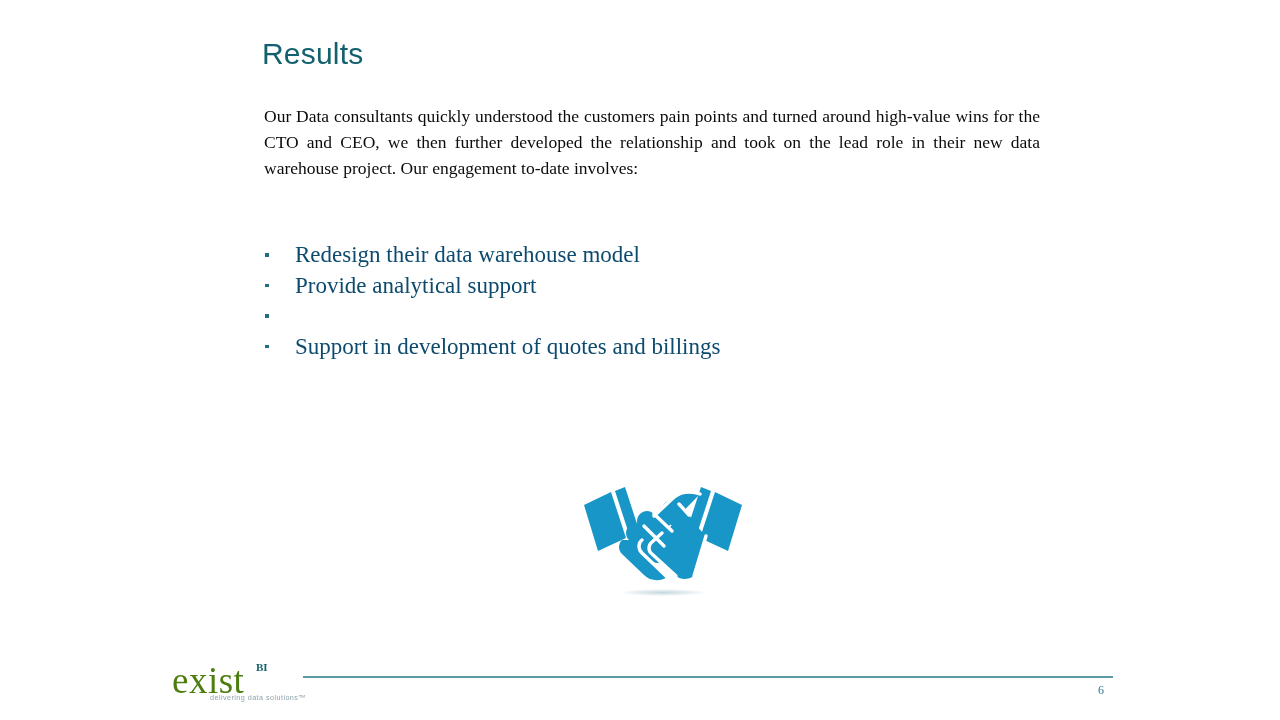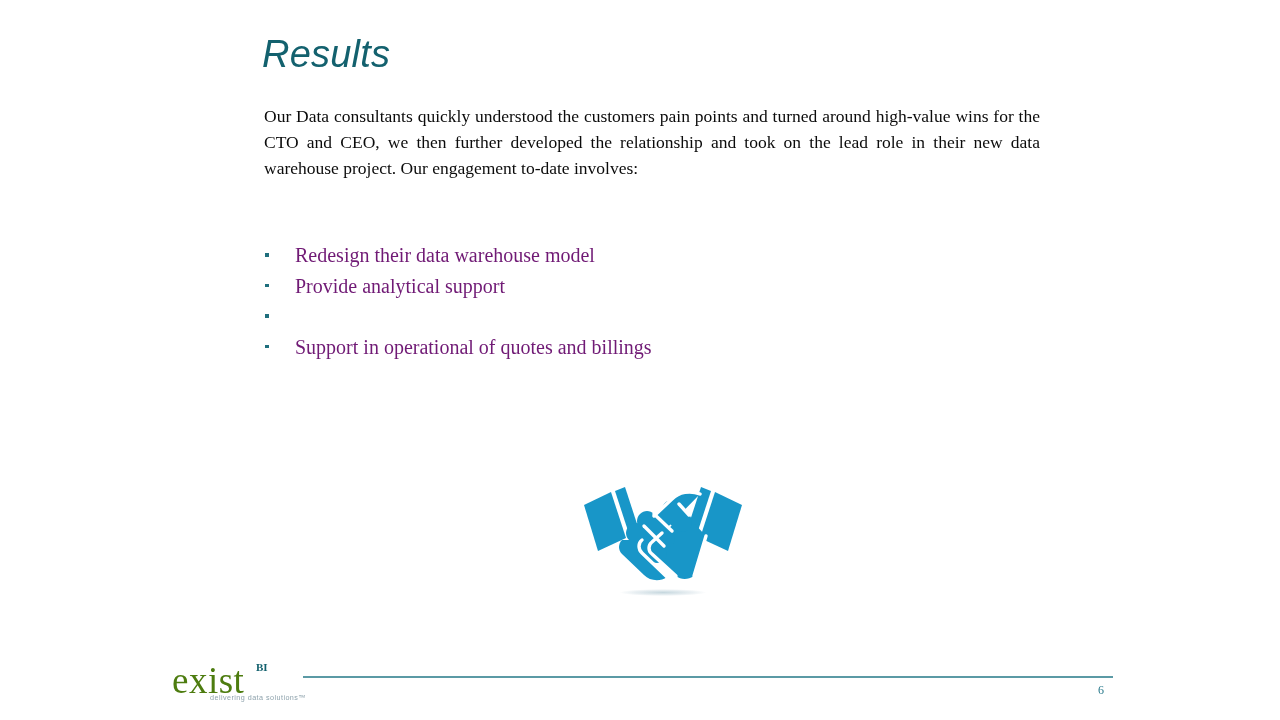--- a/index.html
+++ b/index.html
@@ -21,27 +21,26 @@
     inset: 0;
     background: #ffffff;
   }
 
   
   .slide-title {
     position: absolute;
     left: 262px;
     top: 36px;
     font-family: "Liberation Sans", "DejaVu Sans", sans-serif;
-    font-size: 38px;
+    font-size: 30px;
     font-weight: 400;
     letter-spacing: 0.2px;
     color: #13616e;
     line-height: 36px;
     white-space: nowrap;
-    font-style: italic;
   }
 
   
   .body-paragraph {
     position: absolute;
     left: 264px;
     top: 103px;
     width: 776px;
     font-family: "Liberation Serif", "DejaVu Serif", serif;
     font-size: 17.5px;
@@ -60,22 +59,22 @@
     margin: 0;
     padding: 0;
     list-style: none;
   }
   .bullet-item {
     position: relative;
     padding-left: 31px;
     height: 30.6px;
     line-height: 30.6px;
     font-family: "Liberation Serif", "DejaVu Serif", serif;
-    font-size: 20px;
-    color: #701a75;
+    font-size: 23px;
+    color: #0c4a6e;
     white-space: nowrap;
   }
   .bullet-marker {
     position: absolute;
     left: 1px;
     top: 13px;
     width: 3.5px;
     height: 3.5px;
     background: #1f6f7d;
   }
@@ -182,21 +181,21 @@
     </li>
     <li class="bullet-item">
       <span class="bullet-marker"></span>
       <span>Provide analytical support</span>
     </li>
     <li class="bullet-item">
       <span class="bullet-marker"></span>
     </li>
     <li class="bullet-item">
       <span class="bullet-marker"></span>
-      <span>Support in operational of quotes and billings</span>
+      <span>Support in development of quotes and billings</span>
     </li>
   </ul>
 
   <div class="handshake-wrap">
     <svg class="handshake-svg" viewBox="0 0 170 120" xmlns="http://www.w3.org/2000/svg">
       <g fill="#1896c8">
 
         <path d="M6,25 L33,12 L48,58 L20,71 Z"></path>
 
         <path d="M37,11 L47,7 L62,53 L52,57 Z"></path>

